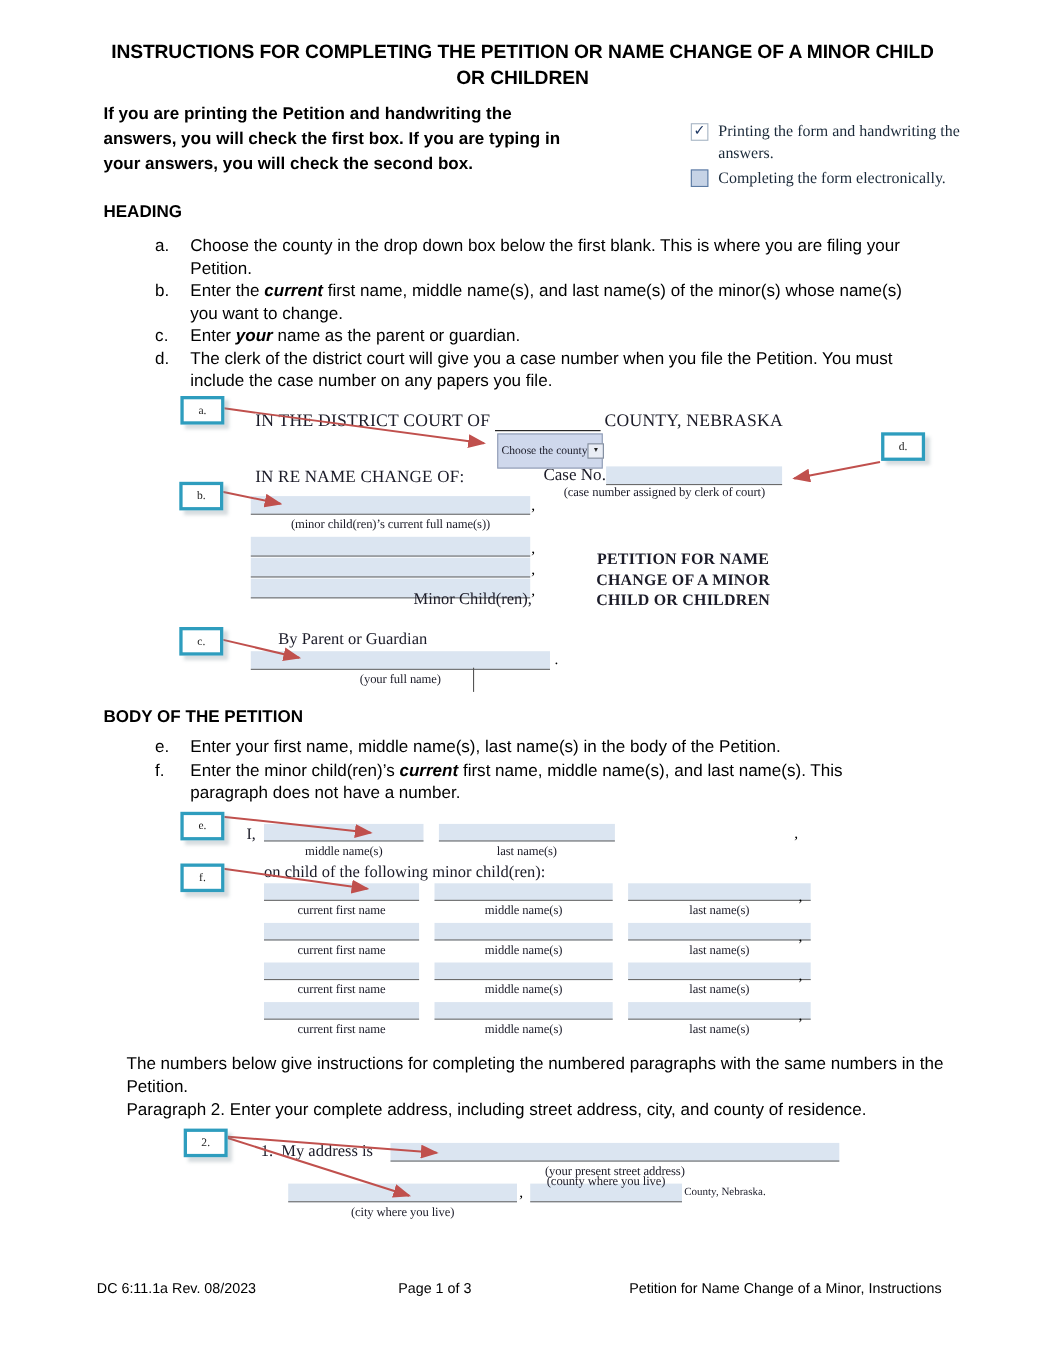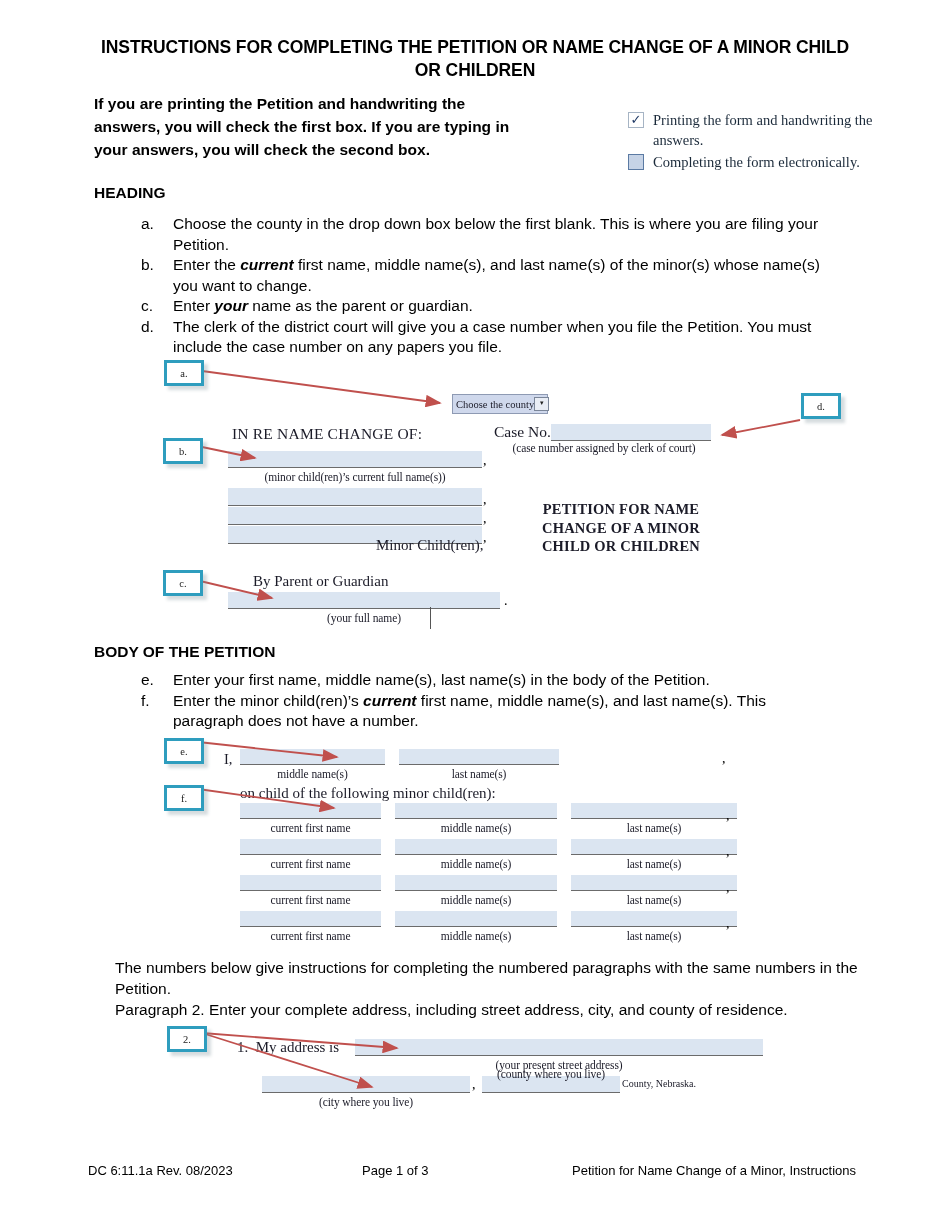--- a/index.html
+++ b/index.html
@@ -181,21 +181,21 @@
     display: inline-block;
     width: 96px;
     border-bottom: 1.5px solid #101010;
     margin: 0 4px;
     height: 15px;
     vertical-align: bottom;
   }
   #county-dropdown {
     position: absolute;
     left: 452px; top: 394px;
-    width: 96px; height: 20px;
+    width: 96px; height: 32px;
     background: #cfd8ec;
     border: 1px solid #8e9ab3;
     box-sizing: border-box;
     display: flex;
     align-items: center;
     font-family: "Liberation Serif", serif;
     font-size: 10.5px;
     color: #1b1b28;
     z-index: 4;
   }
@@ -322,20 +322,23 @@
     <div class="ali">
       <span class="ali-marker">c.</span>
       <span class="ali-text"><span>Enter </span><i>your</i><span> name as the parent or guardian.</span></span>
     </div>
     <div class="ali">
       <span class="ali-marker">d.</span>
       <span class="ali-text">The clerk of the district court will give you a case number when you file the Petition. You must include the case number on any papers you file.</span>
     </div>
   </div>
 
+  <div class="formmock" id="court-line">
+    <span>IN THE DISTRICT COURT OF</span><span class="blank"></span><span>COUNTY, NEBRASKA</span>
+  </div>
 
   <div id="county-dropdown">
     <span class="dd-label">Choose the county</span>
     <span class="dd-btn">▾</span>
   </div>
 
   <div class="formmock" id="inre">IN RE NAME CHANGE OF:</div>
 
   <div class="formmock" id="caseno">
     <span>Case No.</span><span class="fld"></span>

